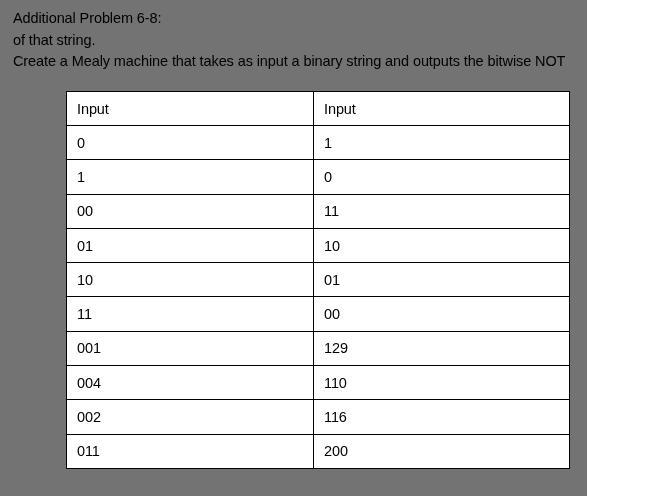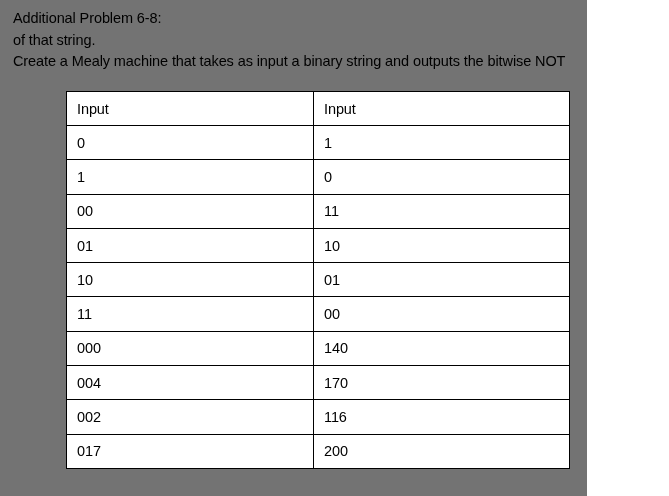--- a/index.html
+++ b/index.html
@@ -91,31 +91,31 @@
       </tr>
       <tr>
         <td>10</td>
         <td>01</td>
       </tr>
       <tr>
         <td>11</td>
         <td>00</td>
       </tr>
       <tr>
-        <td>000</td>
-        <td>140</td>
+        <td>001</td>
+        <td>129</td>
       </tr>
       <tr>
         <td>004</td>
-        <td>170</td>
+        <td>110</td>
       </tr>
       <tr>
         <td>002</td>
         <td>116</td>
       </tr>
       <tr>
-        <td>017</td>
+        <td>011</td>
         <td>200</td>
       </tr>
     </tbody>
   </table>
 
 </div>
 
 </body></html>

